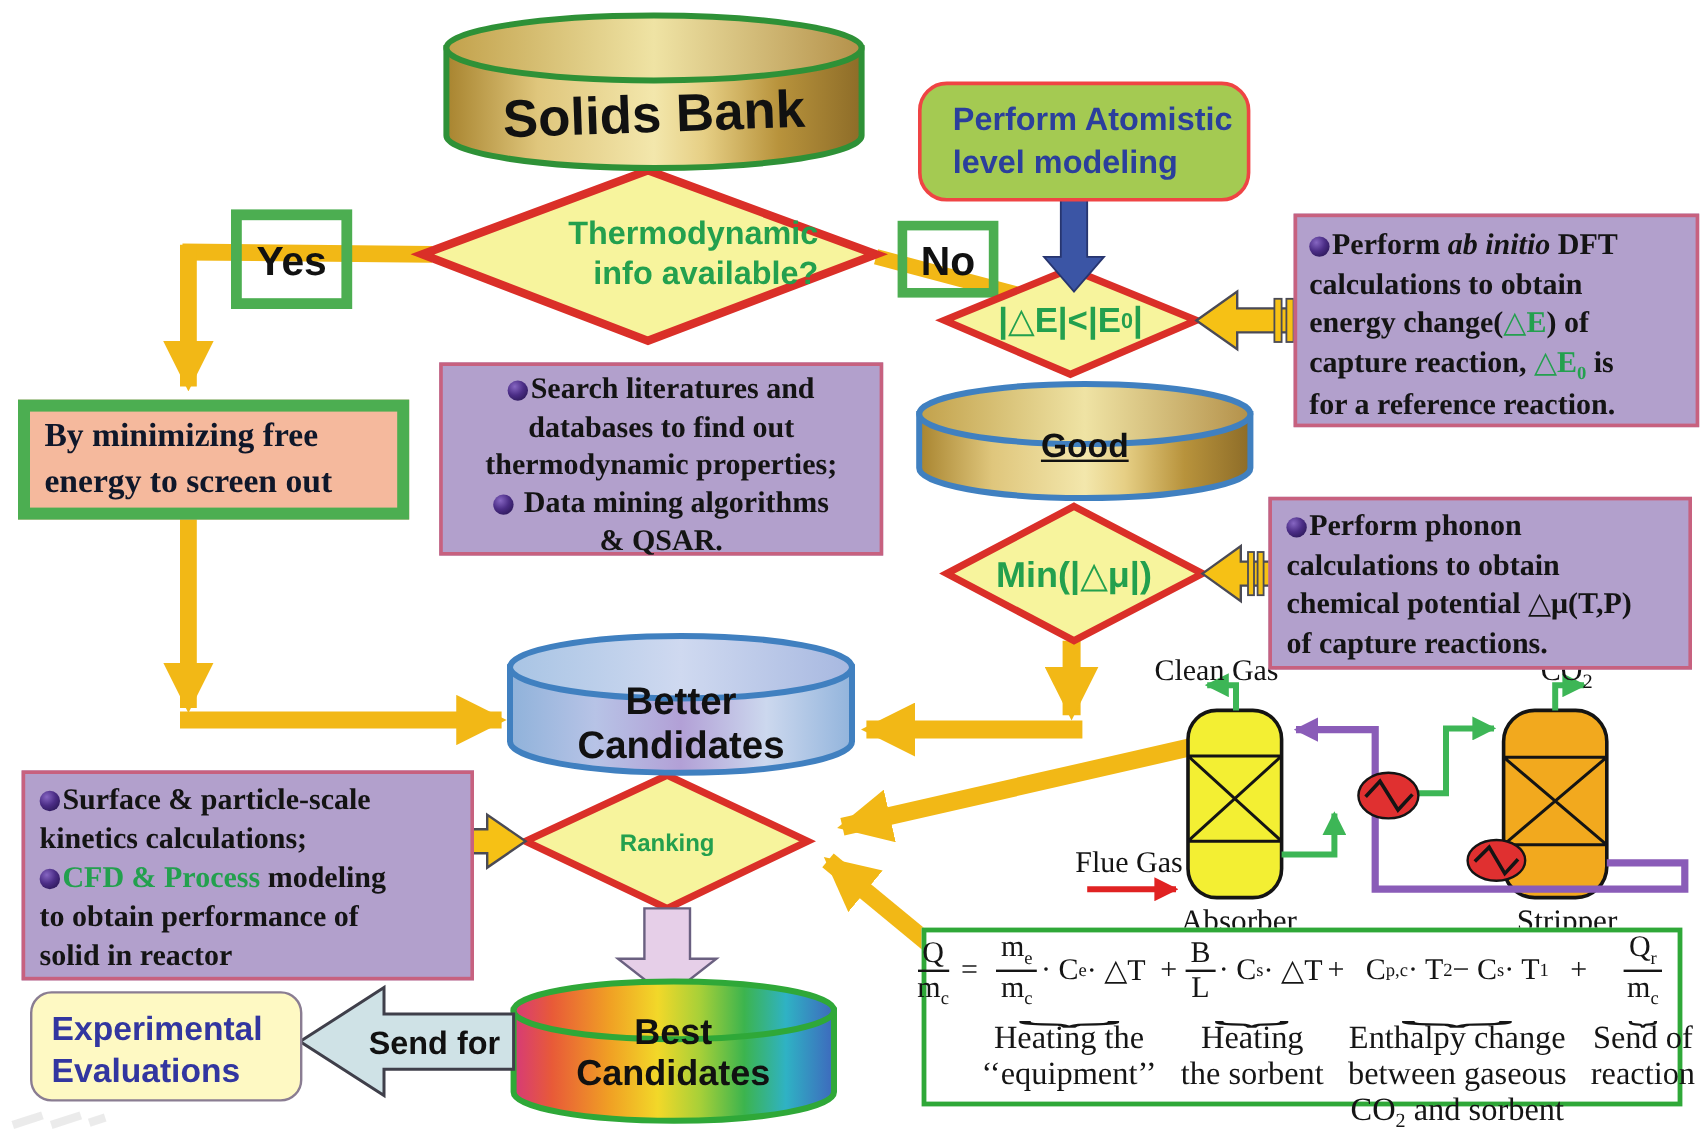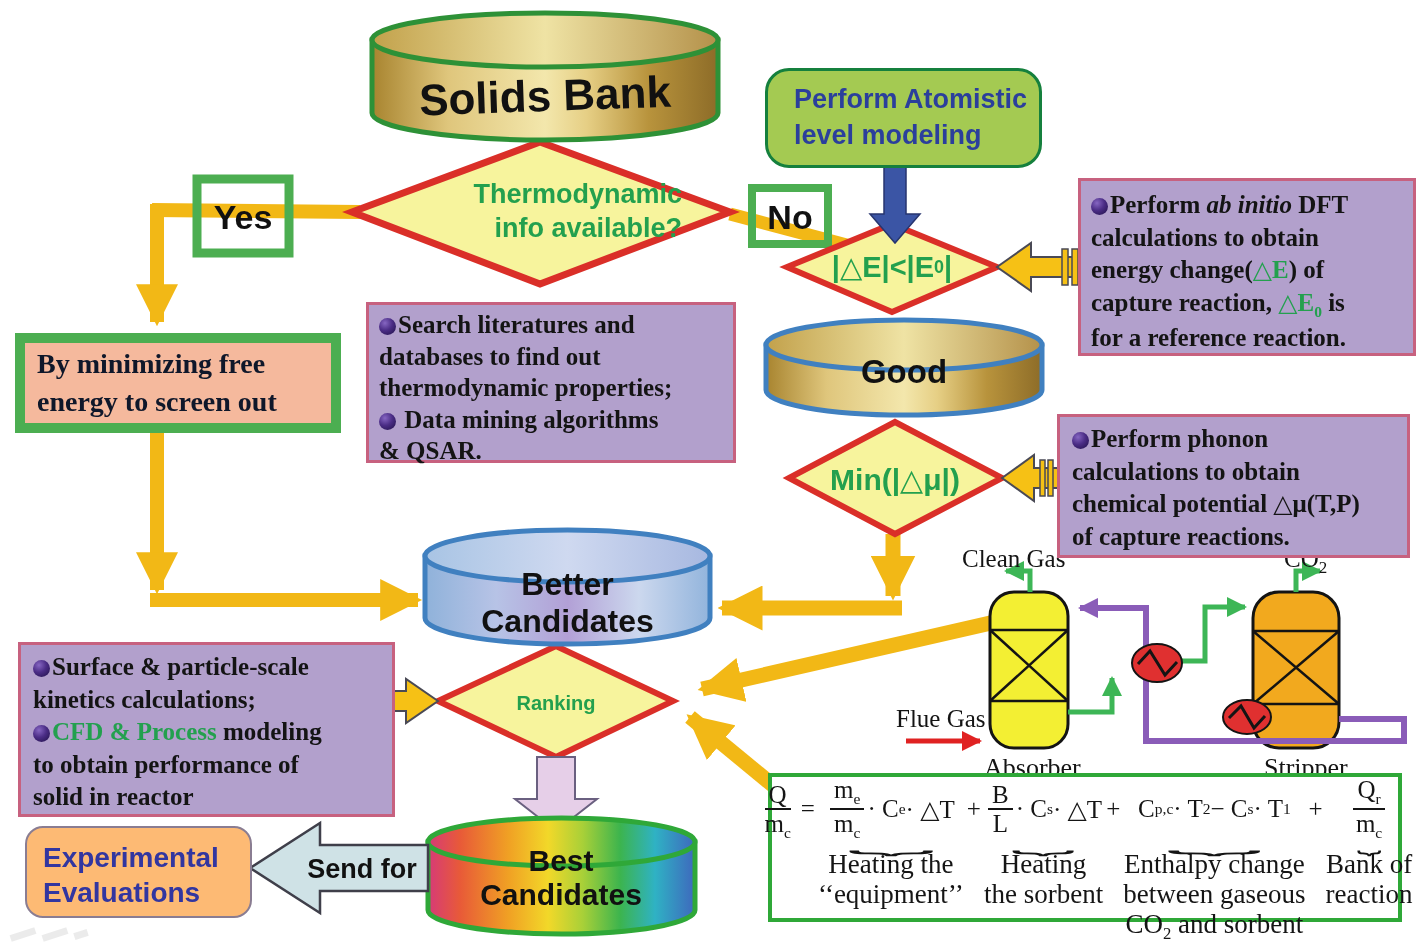--- a/index.html
+++ b/index.html
@@ -169,21 +169,21 @@
     <text x="984" y="776" font-family="Liberation Serif, DejaVu Serif, serif" font-size="26" fill="#141414">Absorber</text>
     <text x="1264" y="776" font-family="Liberation Serif, DejaVu Serif, serif" font-size="26" fill="#141414">Stripper</text>
   </g>
 
   <text x="243" y="229" text-anchor="middle" font-size="34" font-weight="bold" fill="#111">Yes</text>
   <text x="790" y="229" text-anchor="middle" font-size="34" font-weight="bold" fill="#111">No</text>
 </svg>
 
 <div class="abs ctr" style="left:395px;top:66px;width:300px;height:60px;font-size:44px;font-weight:bold;color:#111;transform:rotate(-2deg);">Solids Bank</div>
 
-<div class="abs" style="left:765px;top:68px;width:277px;height:100px;background:#a4ca52;border:3px solid #15803d;border-radius:24px;padding:10px 0 0 26px;font-size:27px;font-weight:bold;color:#2b3f9c;line-height:1.35;">
+<div class="abs" style="left:765px;top:68px;width:277px;height:100px;background:#a4ca52;border:3px solid #ef4444;border-radius:24px;padding:10px 0 0 26px;font-size:27px;font-weight:bold;color:#2b3f9c;line-height:1.35;">
   <div class="pline">Perform Atomistic</div>
   <div class="pline">level modeling</div>
 </div>
 
 <div class="abs dlabel" style="left:398px;top:178px;width:284px;font-size:27px;line-height:1.25;text-align:right;">
   <div>Thermodynamic</div>
   <div>info available?</div>
 </div>
 
 <div class="abs ctr dlabel" style="left:797px;top:248px;width:190px;height:38px;font-size:29px;">
@@ -198,29 +198,29 @@
   <div class="pline"><span>energy change(</span><span class="grn">△E</span><span>) of</span></div>
   <div class="pline"><span>capture reaction, </span><span class="grn"><span>△E</span><sub>0</sub></span><span> is</span></div>
   <div class="pline">for a reference reaction.</div>
 </div>
 
 <div class="abs" style="left:15px;top:333px;width:326px;height:100px;background:#f5b99d;border:10px solid #4cae51;padding:2px 0 0 12px;font-family:'Liberation Serif','DejaVu Serif',serif;font-size:28px;font-weight:bold;color:#0f172a;line-height:1.35;">
   <div class="pline">By minimizing  free</div>
   <div class="pline">energy to screen out</div>
 </div>
 
-<div class="abs pbox" style="left:366px;top:282px;width:370px;height:161px;padding:4px 10px;font-size:25px;line-height:1.26;">
+<div class="abs pbox" style="left:366px;top:282px;width:370px;height:161px;padding:4px 10px;font-size:25px;line-height:1.26;text-align:center;">
   <div class="pline"><span class="bullet"></span><span>Search literatures and</span></div>
   <div class="pline">databases to find out</div>
   <div class="pline">thermodynamic properties;</div>
   <div class="pline"><span class="bullet"></span><span> Data mining algorithms</span></div>
   <div class="pline">&amp; QSAR.</div>
 </div>
 
-<div class="abs ctr cyl-label" style="left:779px;top:352px;width:250px;height:40px;font-size:33px;">
+<div class="abs ctr cyl-label" style="left:779px;top:352px;width:250px;height:40px;font-size:28px;text-decoration:underline;">
   <span>Good </span>
 </div>
 
 <div class="abs ctr dlabel" style="left:805px;top:460px;width:180px;height:38px;font-size:30px;">Min(|△μ|)</div>
 
 <div class="abs pbox" style="left:1057px;top:394px;width:353px;height:144px;padding:6px 12px;font-size:25px;line-height:1.3;">
   <div class="pline"><span class="bullet"></span><span>Perform phonon</span></div>
   <div class="pline">calculations to obtain</div>
   <div class="pline">chemical potential △μ(T,P)</div>
   <div class="pline">of capture reactions.</div>
@@ -235,21 +235,21 @@
   <div class="pline">to obtain performance of</div>
   <div class="pline">solid in reactor</div>
 </div>
 
 <div class="abs ctr dlabel" style="left:470px;top:684px;width:172px;height:38px;font-size:20px;">Ranking</div>
 
 <div class="abs ctr cyl-label" style="left:446px;top:858px;width:230px;height:40px;font-size:30px;">Best Candidates</div>
 
 <div class="abs ctr" style="left:292px;top:851px;width:140px;height:36px;font-size:27px;font-weight:bold;color:#111;">Send for</div>
 
-<div class="abs" style="left:25px;top:826px;width:227px;height:92px;background:#fdba74;border:2px solid #8a7d92;border-radius:18px;padding:12px 0 0 16px;font-size:28px;font-weight:bold;color:#3236a0;line-height:1.25;">
+<div class="abs" style="left:25px;top:826px;width:227px;height:92px;background:#fef9c3;border:2px solid #8a7d92;border-radius:18px;padding:12px 0 0 16px;font-size:28px;font-weight:bold;color:#3236a0;line-height:1.25;">
   <div class="pline">Experimental</div>
   <div class="pline">Evaluations</div>
 </div>
 
 <div class="abs eqbox" style="left:768px;top:773px;width:634px;height:149px;">
   <div class="eqrow">
     <span class="frac">
       <span class="fn">Q</span>
       <span class="fd"><span>m</span><sub>c</sub></span>
     </span>
@@ -309,21 +309,21 @@
     <span class="eop">+</span>
     <span class="egroup g4">
       <span class="eterms">
         <span class="frac">
           <span class="fn"><span>Q</span><sub>r</sub></span>
           <span class="fd"><span>m</span><sub>c</sub></span>
         </span>
       </span>
       <span class="brace">⏟</span>
       <span class="elab">
-        <div>Bank of</div>
+        <div>Send of</div>
         <div>reaction</div>
       </span>
     </span>
   </div>
 </div>
 
 <div class="abs wm" style="left:10px;top:924px;opacity:0.55;">
   <span></span><span></span><span style="width:14px;"></span>
 </div>
 

